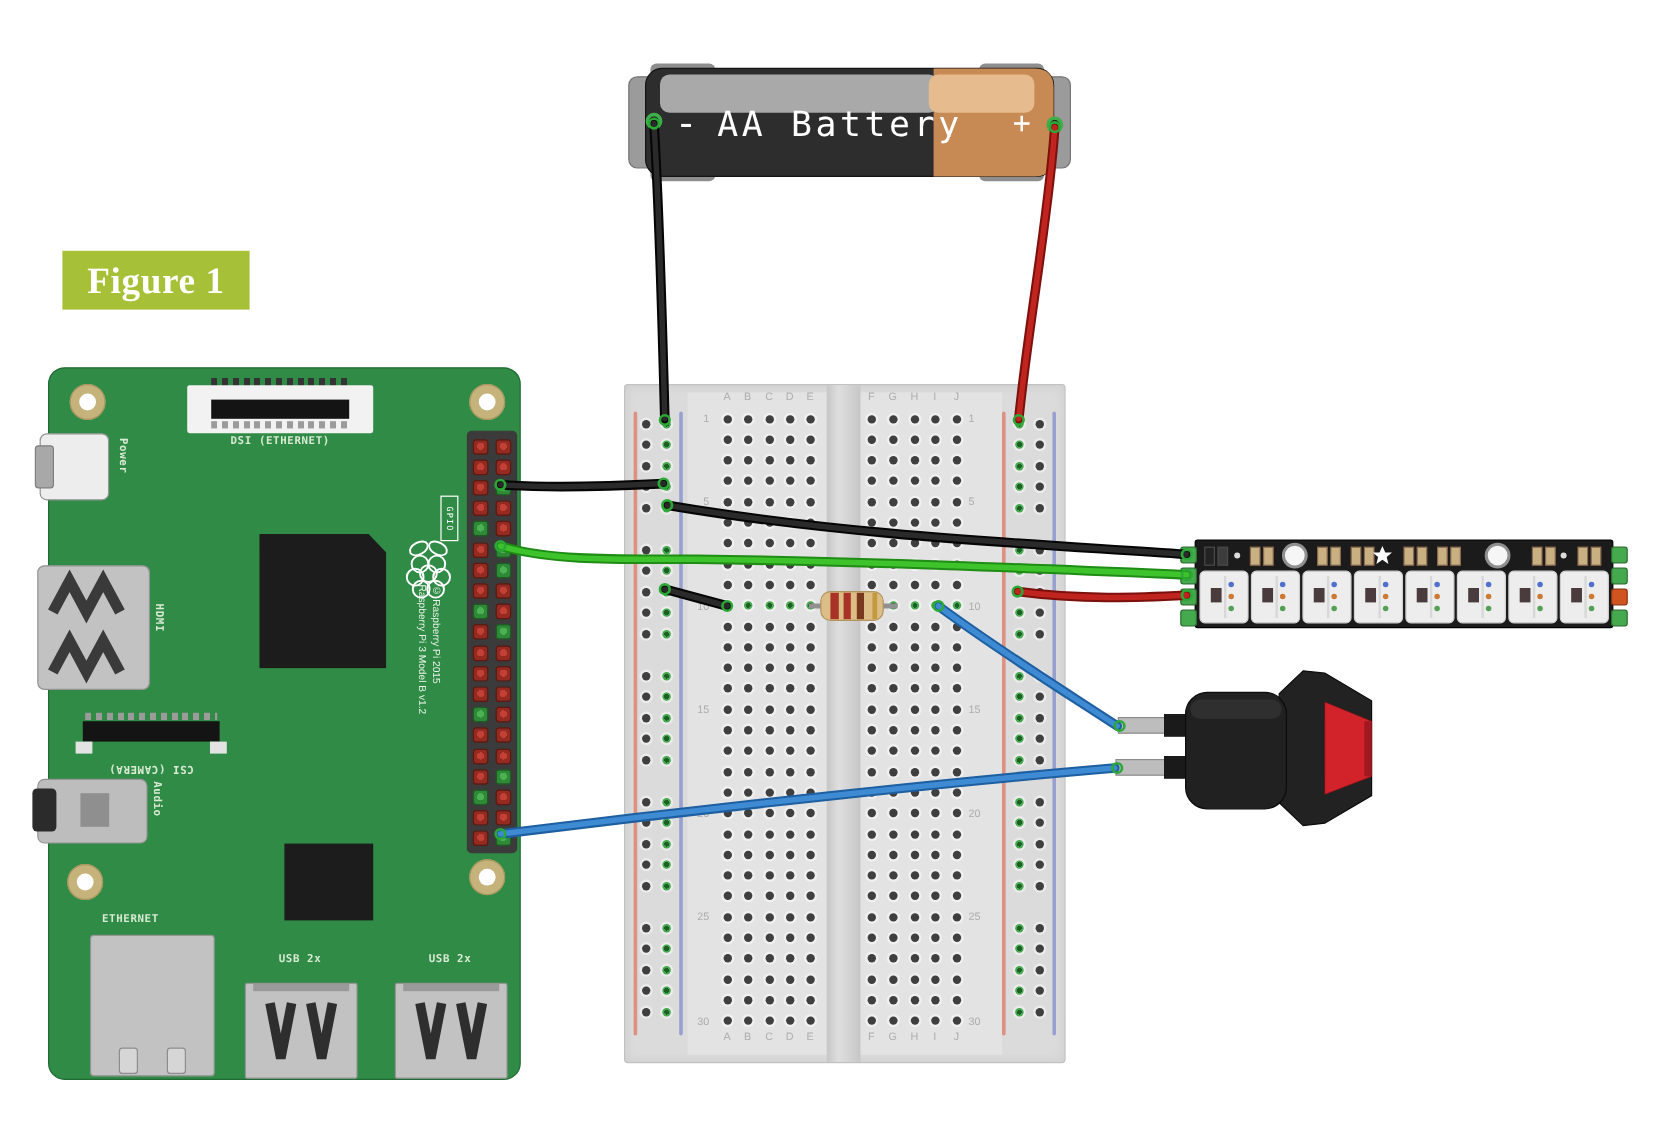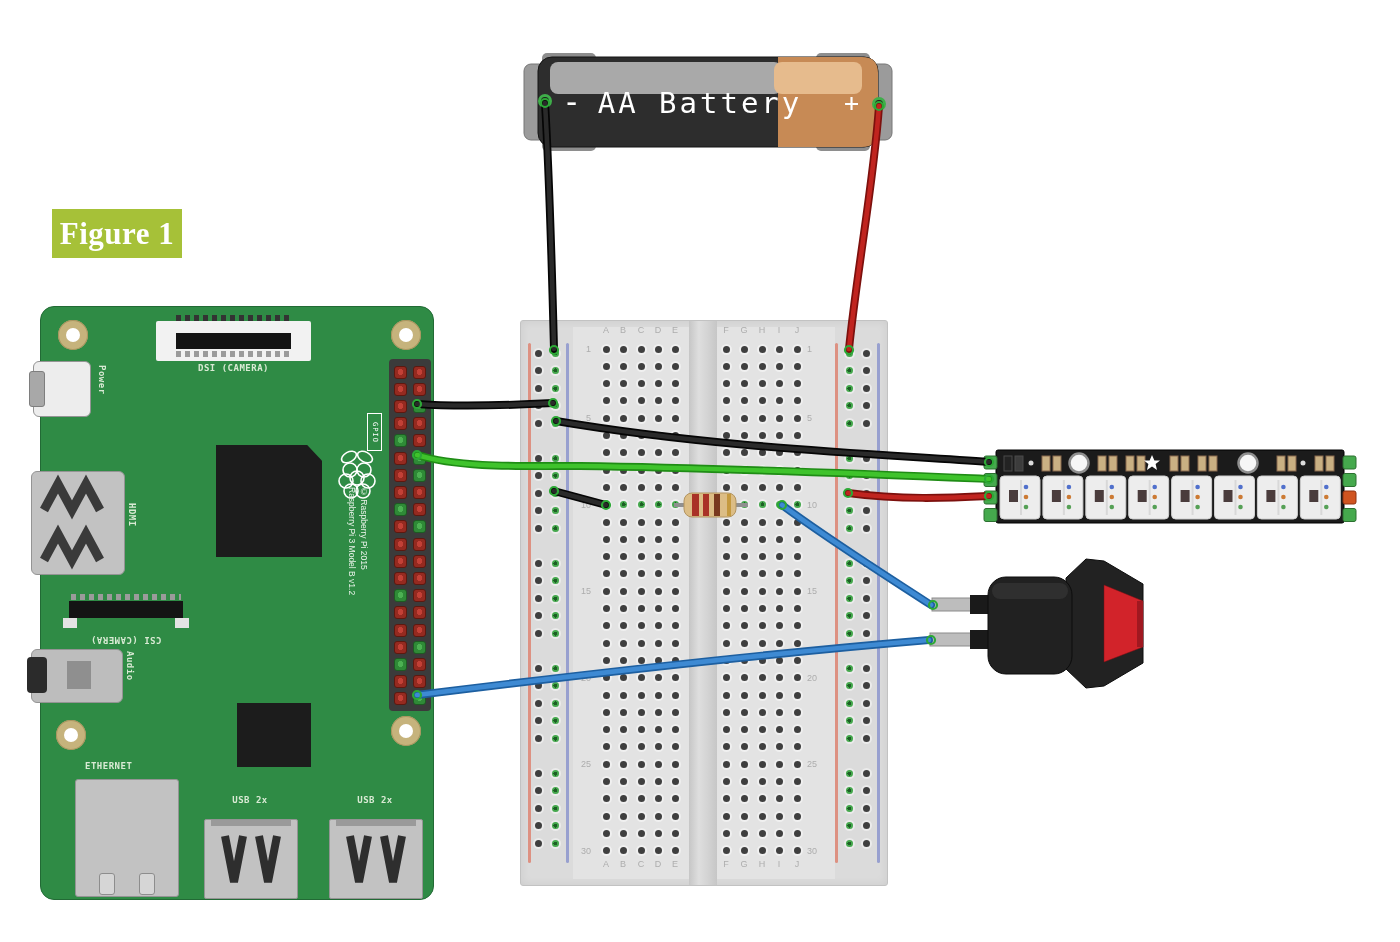--- a/index.html
+++ b/index.html
@@ -1,21 +1,21 @@
 <!DOCTYPE html>
 <html><head>
 <meta charset="utf-8">
 <style>
   html,body{margin:0;padding:0;background:#ffffff;}
   .canvas{position:relative;width:1400px;height:942px;background:#ffffff;overflow:hidden;
           font-family:"Liberation Sans",sans-serif;}
   .abs{position:absolute;}
 
   
-  .figure-badge{left:52px;top:209px;width:130px;height:49px;background:#a6c138;
+  .figure-badge{left:52px;top:209px;width:156px;height:49px;background:#a6c138;
     color:#ffffff;font-family:"Liberation Serif",serif;font-weight:bold;font-size:31px;
     display:flex;align-items:center;justify-content:center;letter-spacing:0.5px;}
 
   
   .pi-board{left:40px;top:306px;width:392px;height:592px;background:#2f8b45;
     border:1px solid #226a35;border-radius:14px;}
   .mount-hole{width:30px;height:30px;border-radius:50%;background:#c6b37c;
     box-shadow:inset 0 0 0 1px #a8955f;}
   .mount-hole::after{content:"";position:absolute;left:8px;top:8px;width:14px;height:14px;
     border-radius:50%;background:#ffffff;}
@@ -68,21 +68,21 @@
   <div class="abs pi-board">
     <div class="abs mount-hole" style="left:17px;top:13px;"></div>
     <div class="abs mount-hole" style="left:350px;top:13px;"></div>
     <div class="abs mount-hole" style="left:15px;top:413px;"></div>
     <div class="abs mount-hole" style="left:350px;top:409px;"></div>
 
     <div class="comb-dark" style="left:135px;top:8px;width:115px;"></div>
     <div class="abs" style="left:115px;top:14px;width:155px;height:40px;background:#f2f2f2;border-radius:2px;"></div>
     <div class="abs" style="left:135px;top:26px;width:115px;height:16px;background:#141414;"></div>
     <div class="comb-gray" style="left:135px;top:44px;width:115px;"></div>
-    <div class="pi-label" style="left:115px;top:56px;width:155px;text-align:center;">DSI (CAMERA)</div>
+    <div class="pi-label" style="left:115px;top:56px;width:155px;text-align:center;">DSI (ETHERNET)</div>
 
     <div class="conn" style="left:-8px;top:54px;width:56px;height:54px;background:#ededed;"></div>
     <div class="abs" style="left:-12px;top:64px;width:14px;height:34px;background:#a8a8a8;border:1px solid #7e7e7e;border-radius:3px;"></div>
     <div class="pi-label vert" style="left:56px;top:58px;height:50px;">Power</div>
 
     <div class="conn" style="left:-10px;top:164px;width:92px;height:102px;">
       <svg width="92" height="102">
         <polyline points="12,38 26,12 40,38 54,12 68,38" fill="none" stroke="#3a3a3a" stroke-width="9"></polyline>
         <polyline points="12,88 26,62 40,88 54,62 68,88" fill="none" stroke="#3a3a3a" stroke-width="9"></polyline>
       </svg>

